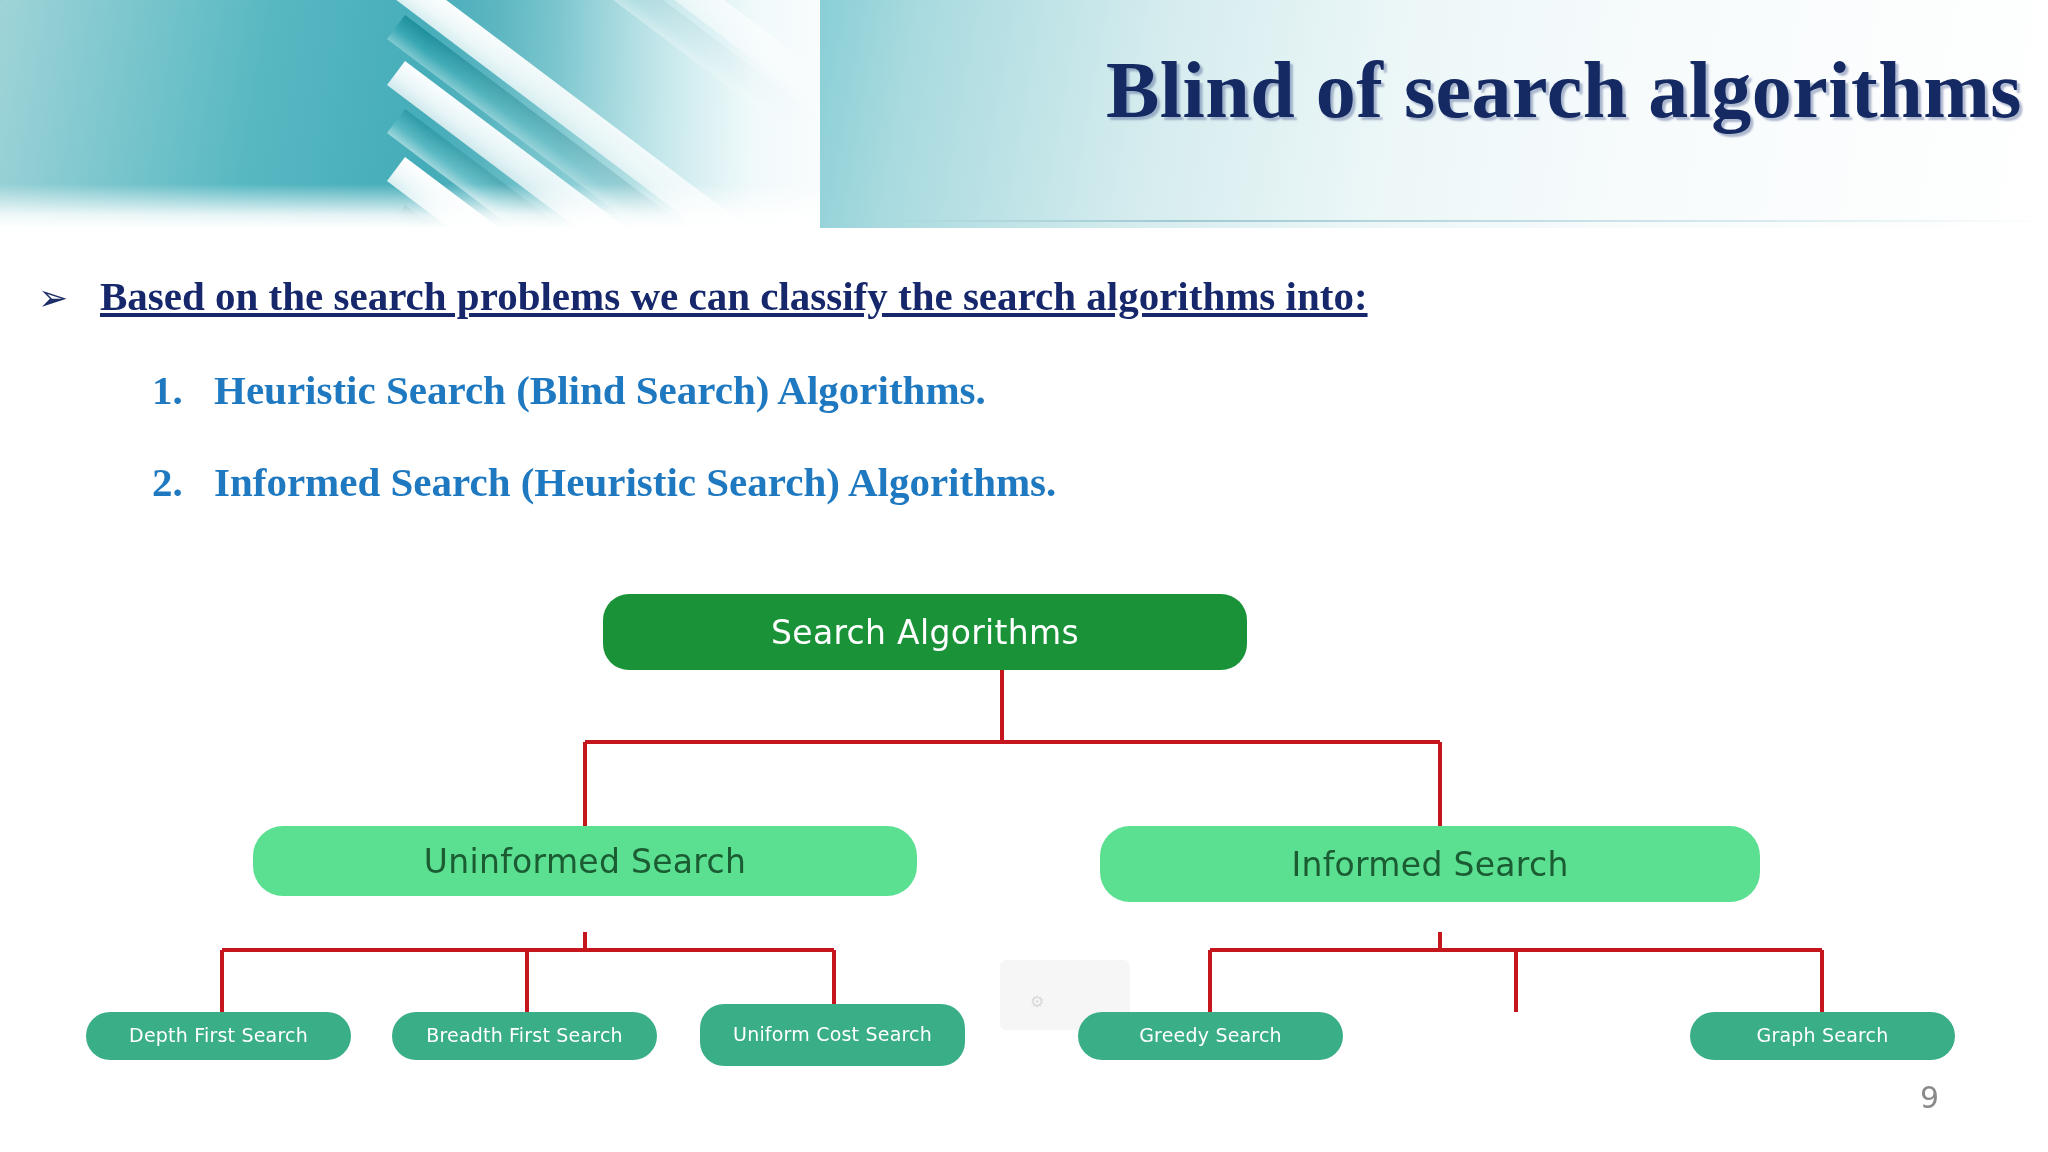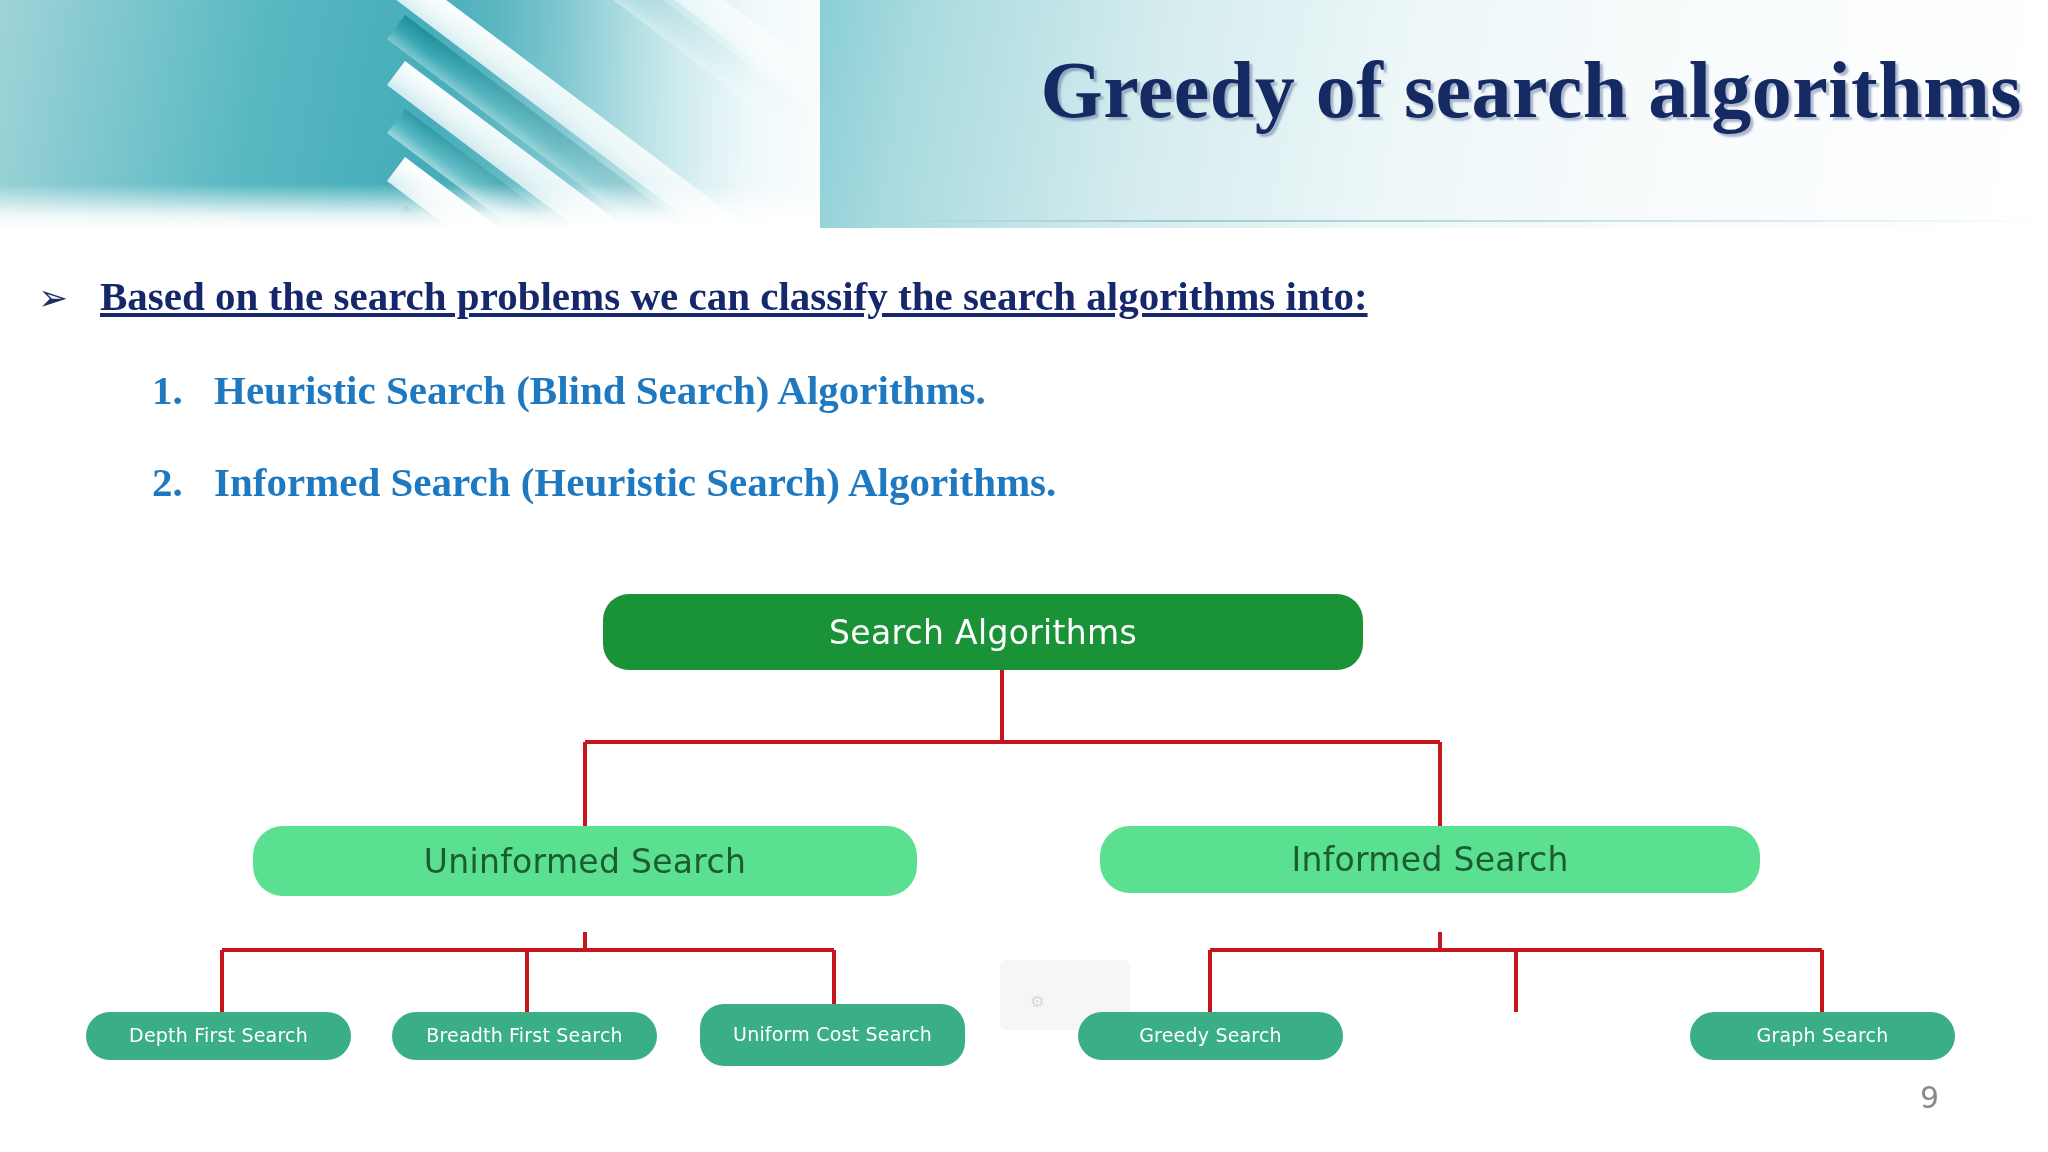--- a/index.html
+++ b/index.html
@@ -238,21 +238,21 @@
     <div class="beam r white1" style="left:396px; top:154px;"></div>
     <div class="beam r teal1" style="left:396px; top:202px;"></div>
 
     <div class="beam r white2" style="left:560px; top:-120px; width:420px;"></div>
     <div class="beam r teal2" style="left:560px; top:-74px; width:420px;"></div>
 
     <div class="photo-fade"></div>
     <div class="photo-fade-bottom"></div>
   </div>
 
-  <div class="header-title">Greedy of search algorithms</div>
+  <div class="header-title">Blind of search algorithms</div>
 
   <div class="header-underline"></div>
 </div>
 
 <div class="bullet-row">
   <span class="bullet-glyph">➢</span>
   <span class="bullet-text">Based on the search problems we can classify the search algorithms into:</span>
 </div>
 
 <div class="numbered num-1">
@@ -288,25 +288,25 @@
       <path d="M 1210 390 L 1822 390"></path>
       <path d="M 1210 390 L 1210 452"></path>
       <path d="M 1516 390 L 1516 452"></path>
       <path d="M 1822 390 L 1822 452"></path>
     </g>
   </svg>
 
   <div class="watermark"></div>
   <div class="watermark-dot">⚙</div>
 
-  <div class="node node-root" style="left:603px; top:34px; width:760px; height:76px;">Search Algorithms</div>
+  <div class="node node-root" style="left:603px; top:34px; width:644px; height:76px;">Search Algorithms</div>
 
   <div class="node node-mid" style="left:253px; top:266px; width:664px; height:70px;">Uninformed Search</div>
 
-  <div class="node node-mid" style="left:1100px; top:266px; width:660px; height:67px;text-align:right;">Informed Search</div>
+  <div class="node node-mid" style="left:1100px; top:266px; width:660px; height:76px;text-align:right;">Informed Search</div>
 
   <div class="node node-leaf" style="left:86px; top:452px; width:265px; height:48px;">Depth First Search</div>
 
   <div class="node node-leaf" style="left:392px; top:452px; width:265px; height:48px;">Breadth First Search</div>
 
   <div class="node node-leaf" style="left:700px; top:444px; width:265px; height:62px;">Uniform Cost Search</div>
 
   <div class="node node-leaf" style="left:1078px; top:452px; width:265px; height:48px;">Greedy Search</div>
 
 

